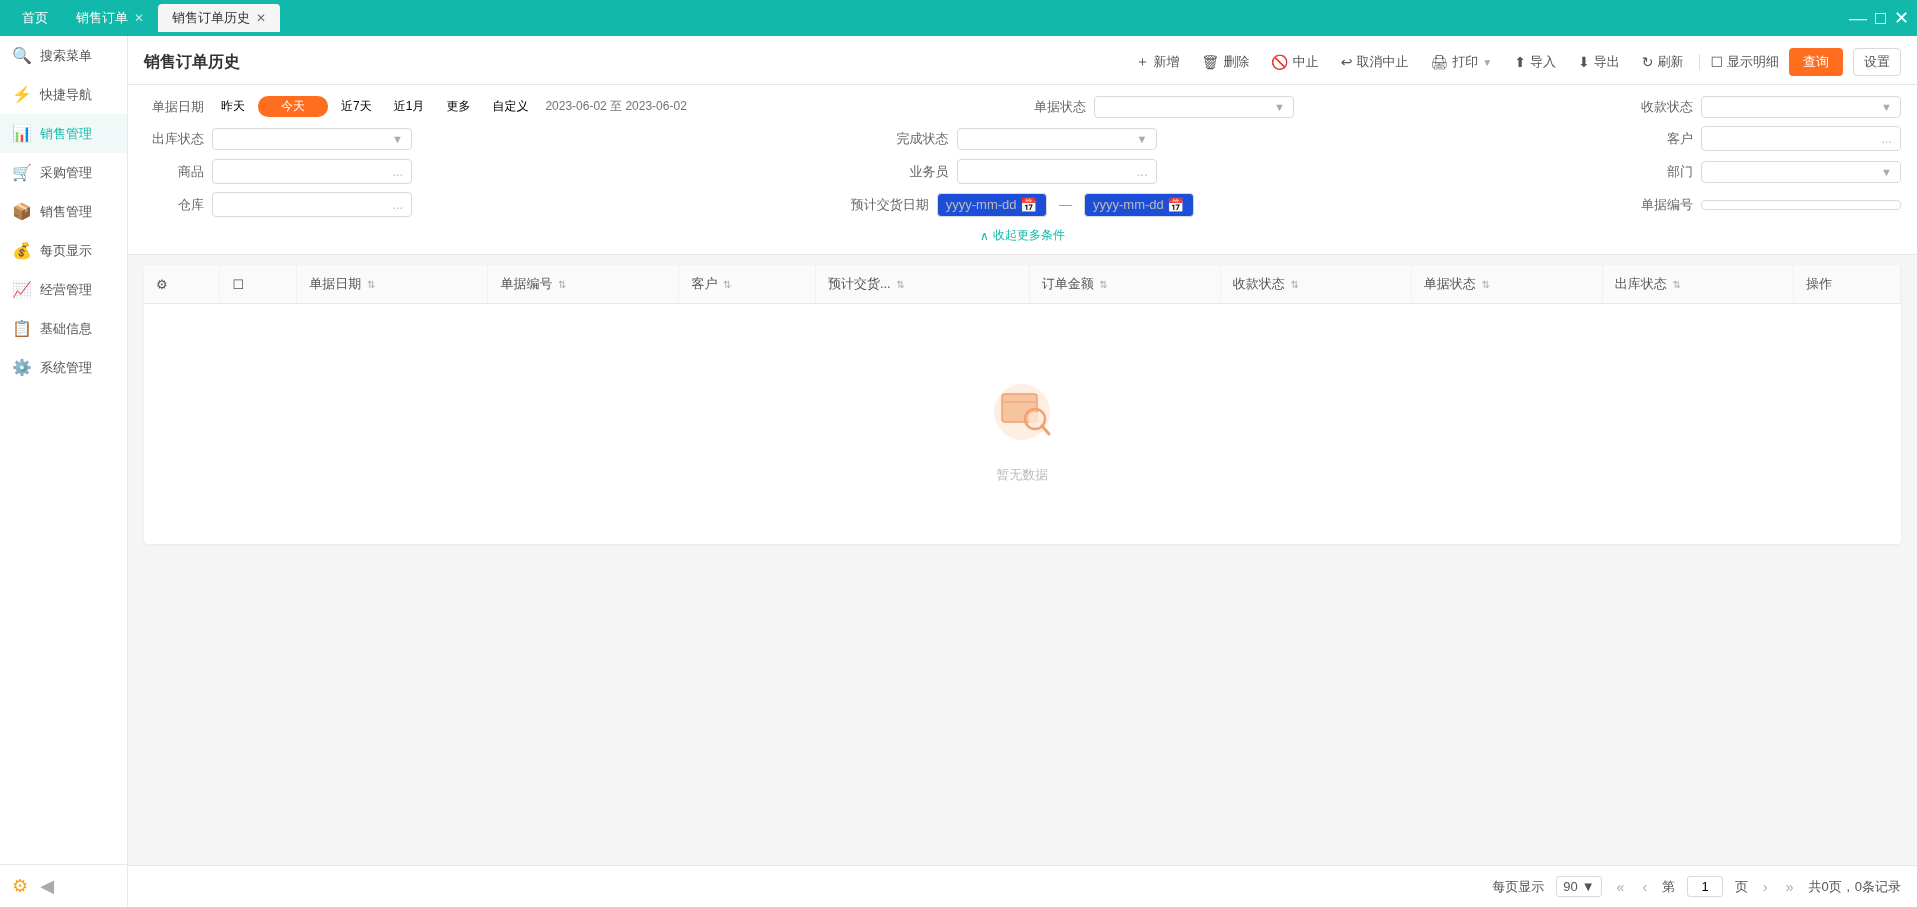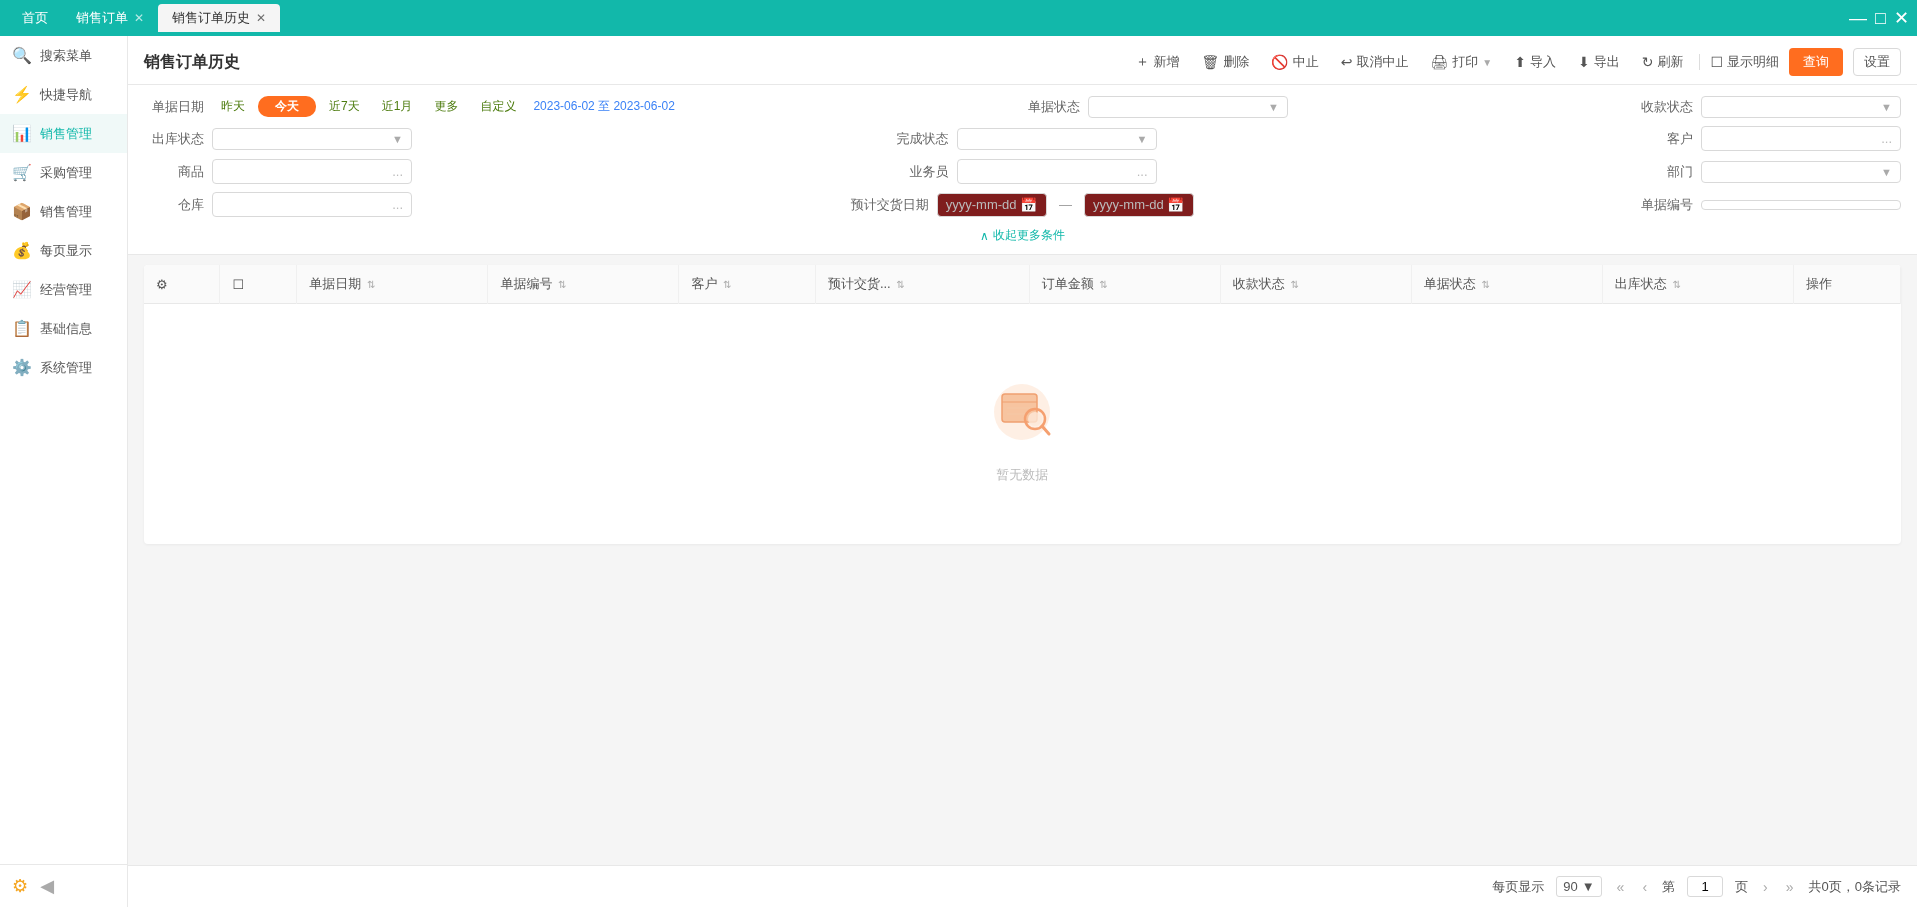--- a/index.html
+++ b/index.html
@@ -173,33 +173,32 @@
     .filter-date-group {
       display: flex;
       align-items: center;
       gap: 4px;
     }
     .date-btn {
       padding: 2px 8px;
       border-radius: 3px;
       font-size: 12px;
       cursor: pointer;
-      color: #4d7c0f;
+      color: #000000;
       border: 1px solid transparent;
     }
     .date-btn.active {
       background: #ff6d1f;
       color: #fff;
       border-radius: 10px;
-      padding: 1px 16px;
-      font-weight: bold;
+      padding: 1px 22px;
     }
     .date-range-text {
       font-size: 12px;
-      color: #3b82f6;
+      color: #737373;
       margin-left: 4px;
     }
     .filter-select {
       display: flex;
       align-items: center;
       border: 1px solid #d9d9d9;
       border-radius: 4px;
       padding: 4px 8px;
       background: #fff;
       cursor: pointer;
@@ -221,21 +220,21 @@
       font-size: 13px;
       cursor: pointer;
     }
     .filter-dots { color: #bbb; font-size: 13px; cursor: pointer; }
     .filter-date-input {
       display: flex;
       align-items: center;
       border: 1px solid #d9d9d9;
       border-radius: 4px;
       padding: 3px 8px;
-      background: #7f1d1d;
+      background: #1d4ed8;
       color: #bbb;
       font-size: 13px;
       gap: 4px;
       cursor: pointer;
     }
     .filter-date-input .cal-icon { color: #f5a623; font-size: 14px; }
     .date-sep { color: #999; padding: 0 4px; }
     .collapse-row {
       display: flex;
       justify-content: center;

